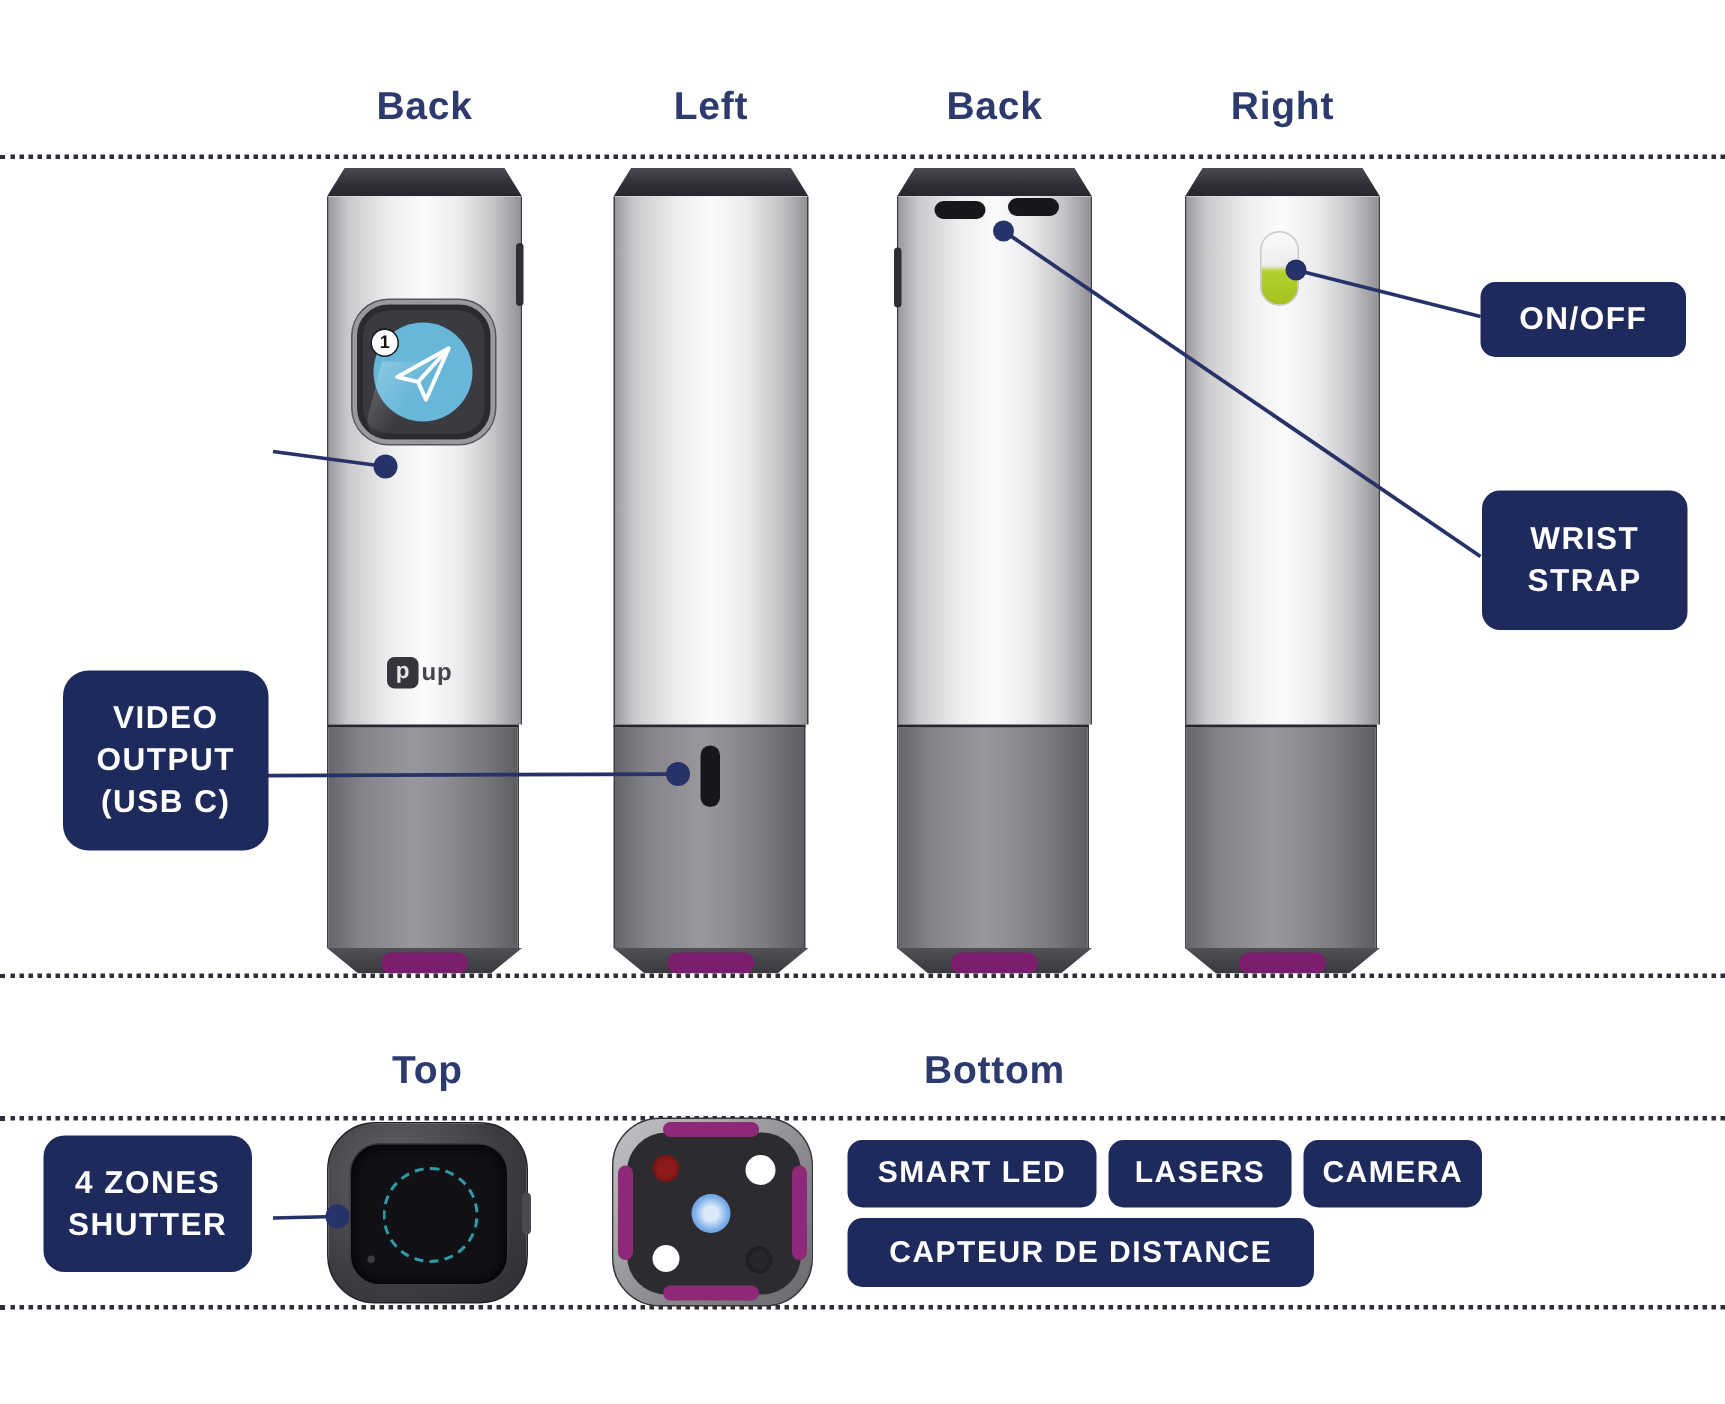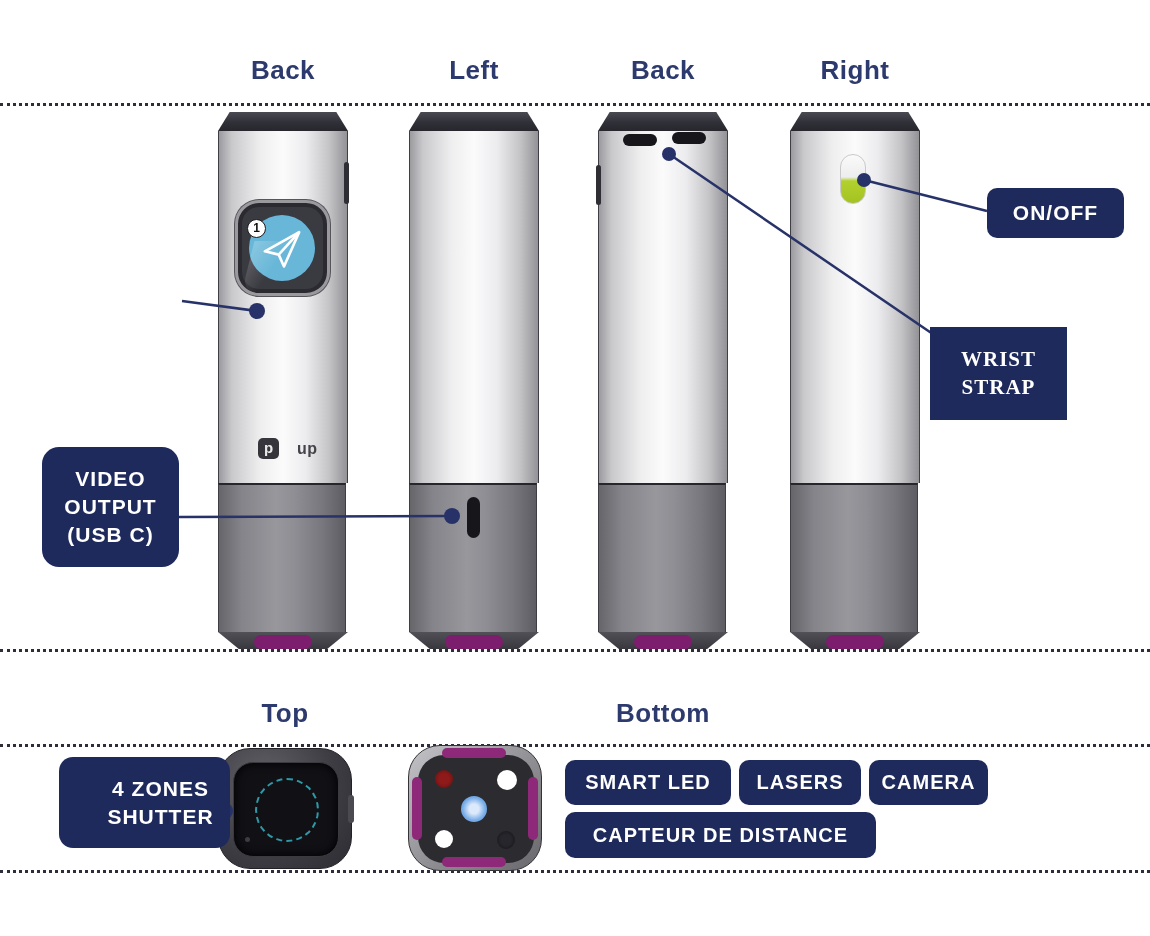--- a/index.html
+++ b/index.html
@@ -59,21 +59,21 @@
   .badge{
     position:absolute;left:-2px;top:4px;width:19px;height:19px;border-radius:50%;
     background:#ffffff;border:1.5px solid #1a1a1e;box-sizing:border-box;
     color:#111;font-size:12px;font-weight:bold;text-align:center;line-height:16px;
   }
   .logo{position:absolute;left:40px;top:326px;display:flex;align-items:center;}
   .logo-ic{
     width:21px;height:21px;background:#35353b;border-radius:5px;color:#e8e8e8;
     font-weight:bold;font-size:15px;text-align:center;line-height:20px;
   }
-  .logo-tx{color:#44444a;font-weight:bold;font-size:16px;margin-left:18px;letter-spacing:.5px;}
+  .logo-tx{color:#44444a;font-weight:bold;font-size:16px;margin-left:2px;letter-spacing:.5px;}
   .nub{position:absolute;background:#2e2e34;border-radius:3px;}
   .usbc{
     position:absolute;left:58px;top:385px;width:13px;height:41px;
     background:#17171b;border-radius:7px;
   }
   .slot{position:absolute;width:34px;height:12px;background:#17171b;border-radius:6px;}
   .power{
     position:absolute;left:50px;top:42px;width:26px;height:50px;border-radius:13px;
     background:linear-gradient(180deg,#fafafa 0%,#ededed 46%,#b2d02e 54%,#a4c321 100%);
     border:1px solid #c9c9cc;box-sizing:border-box;
@@ -220,22 +220,22 @@
       <circle cx="669" cy="154" r="7" stroke="none"></circle>
       <line x1="182" y1="812" x2="225" y2="811"></line>
       <circle cx="225" cy="811" r="8" stroke="none"></circle>
     </g>
   </svg>
 
   <div class="callout" style="left:42px;top:447px;width:137px;height:120px;border-radius:17px;font-size:21px;">VIDEO
 OUTPUT
 (USB C)</div>
   <div class="callout" style="left:987px;top:188px;width:137px;height:50px;border-radius:10px;font-size:21px;text-align:right;">ON/OFF</div>
-  <div class="callout" style="left:930px;top:327px;width:137px;height:93px;border-radius:0;font-size:21px;font-family:Liberation Serif, serif;">WRIST
+  <div class="callout" style="left:988px;top:327px;width:137px;height:93px;border-radius:12px;font-size:21px;">WRIST
 STRAP</div>
-  <div class="callout" style="left:59px;top:757px;width:139px;height:91px;border-radius:14px;font-size:21px;padding-left:32px;">4 ZONES
+  <div class="callout" style="left:29px;top:757px;width:139px;height:91px;border-radius:14px;font-size:21px;">4 ZONES
 SHUTTER</div>
   <div class="callout" style="left:565px;top:760px;width:166px;height:45px;border-radius:10px;font-size:20px;">SMART LED</div>
   <div class="callout" style="left:739px;top:760px;width:122px;height:45px;border-radius:10px;font-size:20px;">LASERS</div>
   <div class="callout" style="left:869px;top:760px;width:119px;height:45px;border-radius:10px;font-size:20px;">CAMERA</div>
   <div class="callout" style="left:565px;top:812px;width:311px;height:46px;border-radius:10px;font-size:20px;">CAPTEUR DE DISTANCE</div>
 
 </div>
 
 </body></html>

